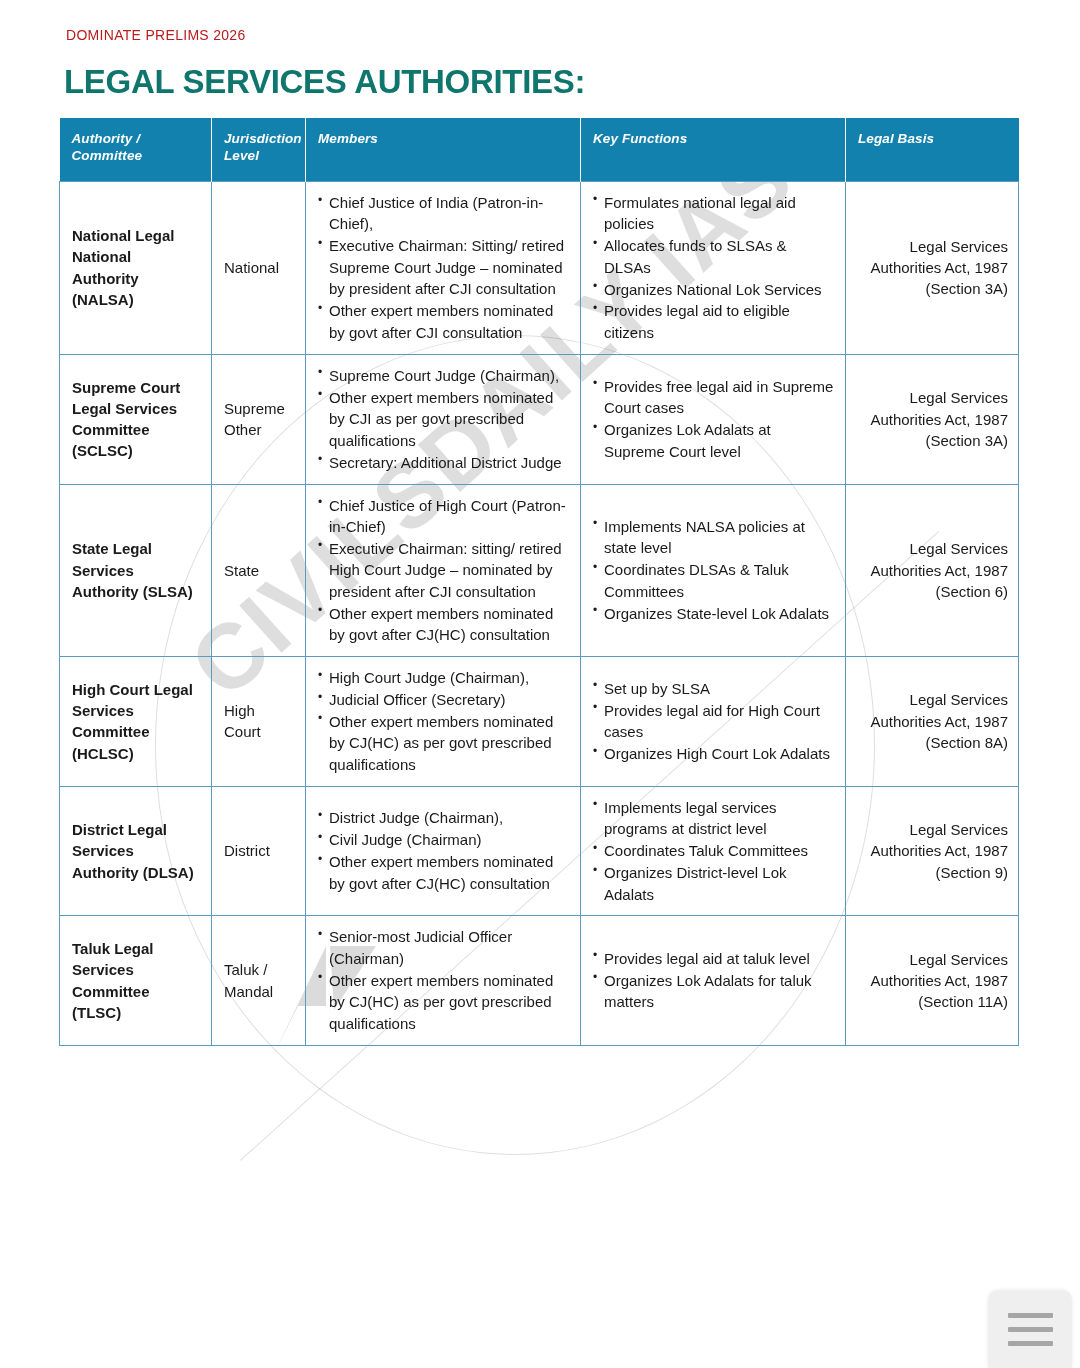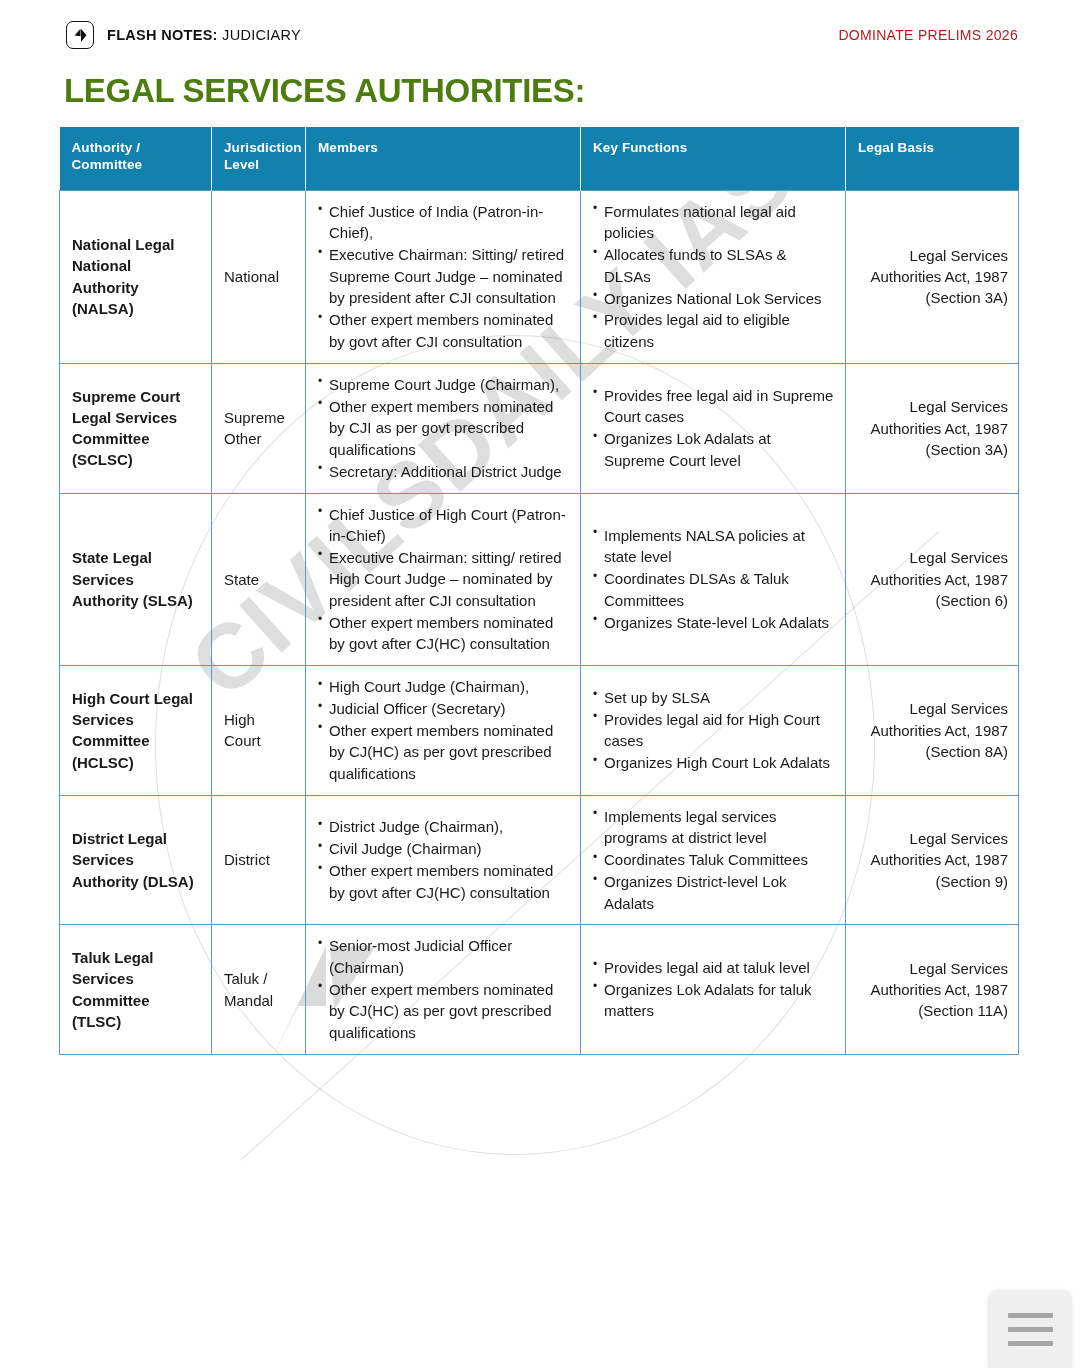--- a/index.html
+++ b/index.html
@@ -102,24 +102,24 @@
     font-size: 14px;
     letter-spacing: 0.3px;
     color: #b91c1c;
     font-weight: 400;
   }
 
   
   .page-title {
     position: relative;
     z-index: 10;
-    margin: 20px 0 0 64px;
+    margin: 11px 0 0 64px;
     font-size: 33px;
     font-weight: 700;
-    color: #4d7c0f;
+    color: #0f766e;
     letter-spacing: -0.3px;
   }
 
   
   .table-wrap {
     position: relative;
     z-index: 10;
     margin: 17px 0 0 59px;
     width: 959px;
   }
@@ -139,20 +139,21 @@
     background: #1381ad;
     color: #ffffff;
     font-size: 13.5px;
     font-weight: 700;
     text-align: left;
     vertical-align: top;
     padding: 13px 10px 16px 12px;
     border-right: 1.5px solid #ffffff;
     line-height: 1.25;
     letter-spacing: 0.1px;
+    font-style: italic;
   }
   table.ls-table thead th:last-child { border-right: none; }
 
   table.ls-table tbody td {
     border: 1px solid #5a9cc0;
     vertical-align: middle;
     padding: 10px 10px 10px 12px;
     font-size: 15px;
     line-height: 1.42;
     background: transparent;
@@ -219,29 +220,20 @@
   <div class="wm-circle"></div>
   <div class="wm-line"></div>
   <svg class="wm-mark" viewBox="0 0 110 120">
     <polygon points="2,118 58,2 58,62 30,62" fill="rgba(0,0,0,0.14)"></polygon>
     <polygon points="62,2 108,2 66,66" fill="rgba(0,0,0,0.14)"></polygon>
   </svg>
   <div class="wm-text">CIVILSDAILY IAS</div>
 </div>
 
 <div class="page-header">
-  <div class="brand">
-    <span class="brand-logo">
-      <svg width="17" height="17" viewBox="0 0 20 20" aria-hidden="true">
-        <polygon points="10,2 10,11 3,10" fill="#111"></polygon>
-        <polygon points="10.6,2.2 17,9.6 10.6,17.6" fill="#111"></polygon>
-      </svg>
-    </span>
-    <span class="brand-title"><b>FLASH NOTES:</b><span class="light"> JUDICIARY</span></span>
-  </div>
   <div class="header-right">DOMINATE PRELIMS 2026</div>
 </div>
 
 <h1 class="page-title">LEGAL SERVICES AUTHORITIES:</h1>
 
 <div class="table-wrap">
   <table class="ls-table">
     <colgroup>
       <col class="c1">
         <col class="c2">

